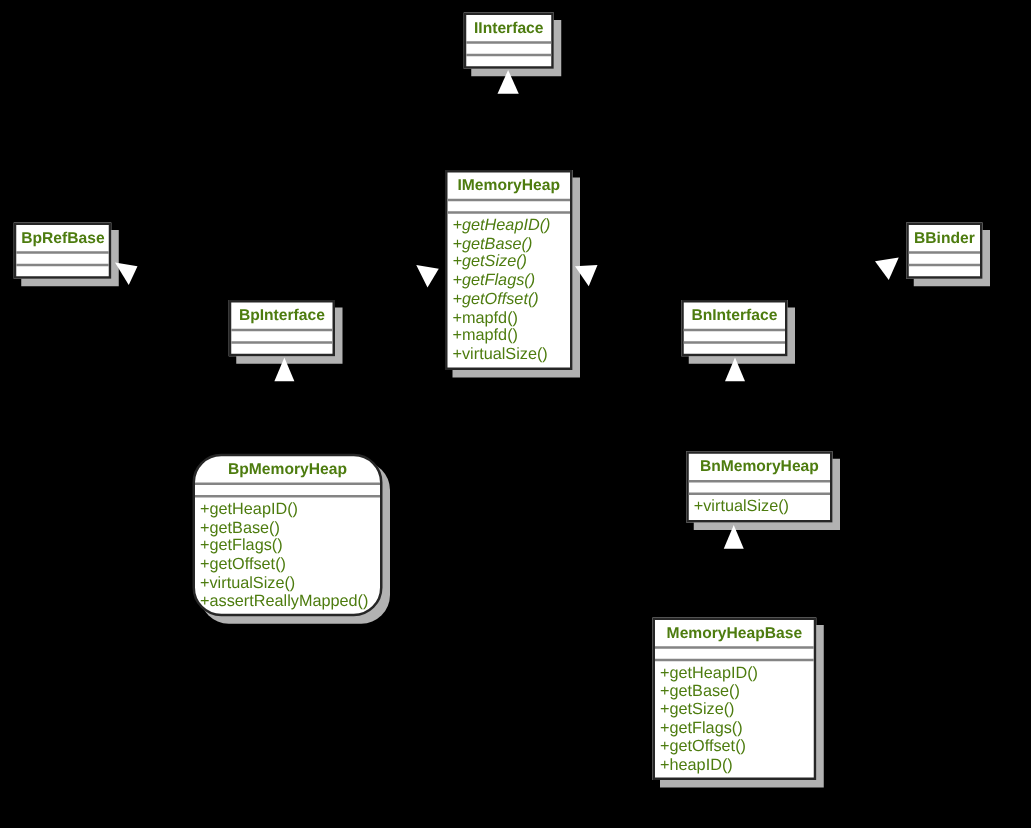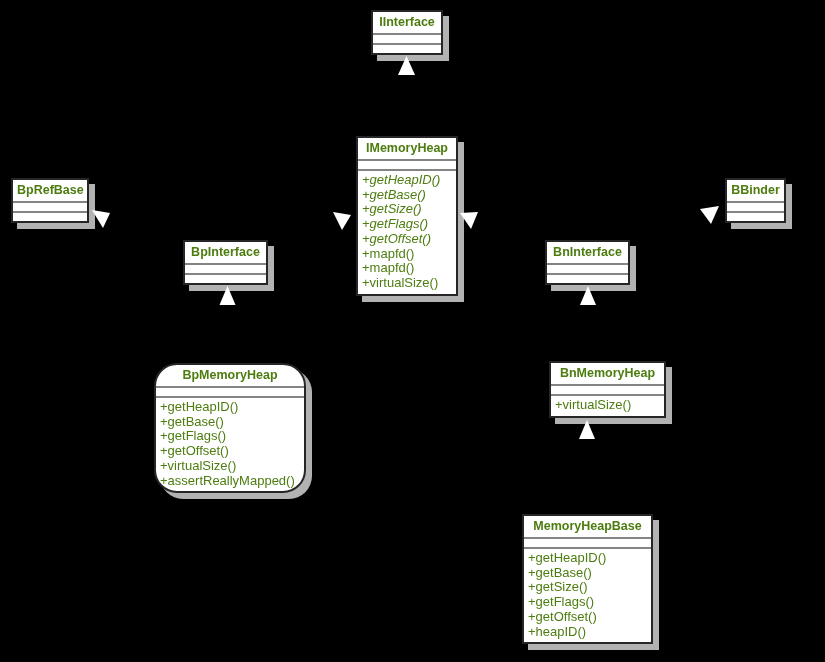--- a/index.html
+++ b/index.html
@@ -43,21 +43,21 @@
   .uml-method.abstract{font-style:italic;}
   
   #box-iinterface    {left:371px;top:10px; width:72px;}
   #box-imemoryheap   {left:356px;top:121px;width:102px;margin-top:15px;}
   #box-bprefbase     {left:11px; top:178px;width:78px;}
   #box-bbinder       {left:725px;top:178px;width:61px;}
   #box-bpinterface   {left:183px;top:240px;width:85px;}
   #box-bninterface   {left:545px;top:240px;width:85px;}
   #box-bpmemoryheap  {left:154px;top:363px;width:152px;border-radius:23px;}
   #box-bnmemoryheap  {left:529px;top:361px;width:117px;margin-left:20px;}
-  #box-memoryheapbase{left:522px;top:494px;width:131px;margin-top:20px;}
+  #box-memoryheapbase{left:522px;top:494px;width:131px;}
   #arrow-layer{position:absolute;left:0;top:0;width:825px;height:662px;pointer-events:none;}
 </style>
 </head>
 <body>
 
 <div id="canvas">
 
   <div class="uml-box" id="box-iinterface">
     <div class="uml-title">IInterface</div>
     <div class="uml-attrs"></div>

